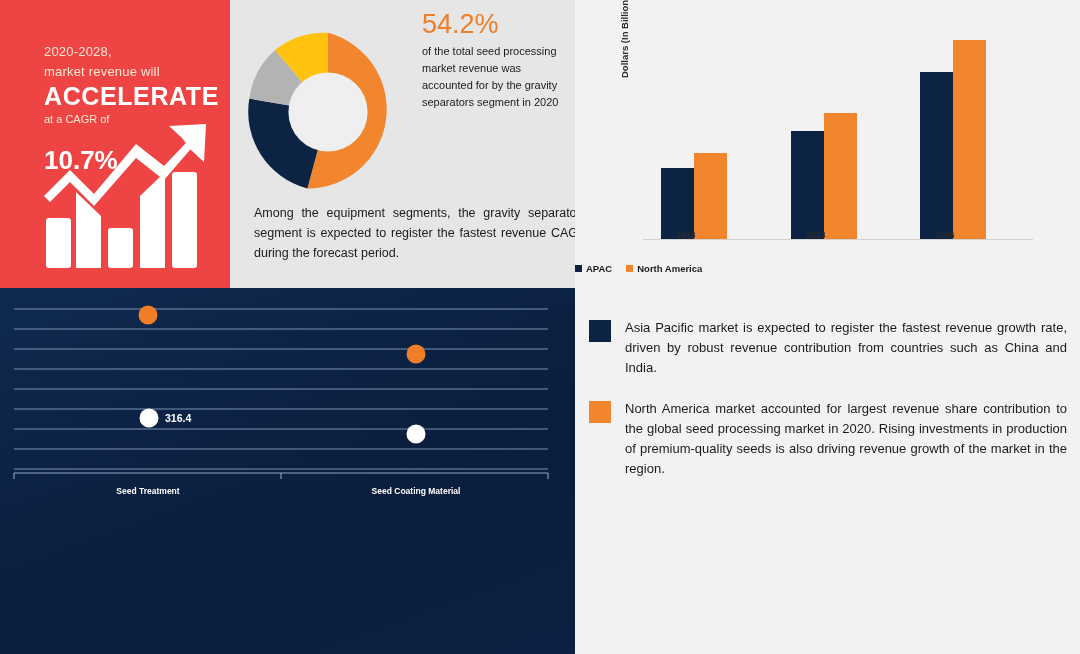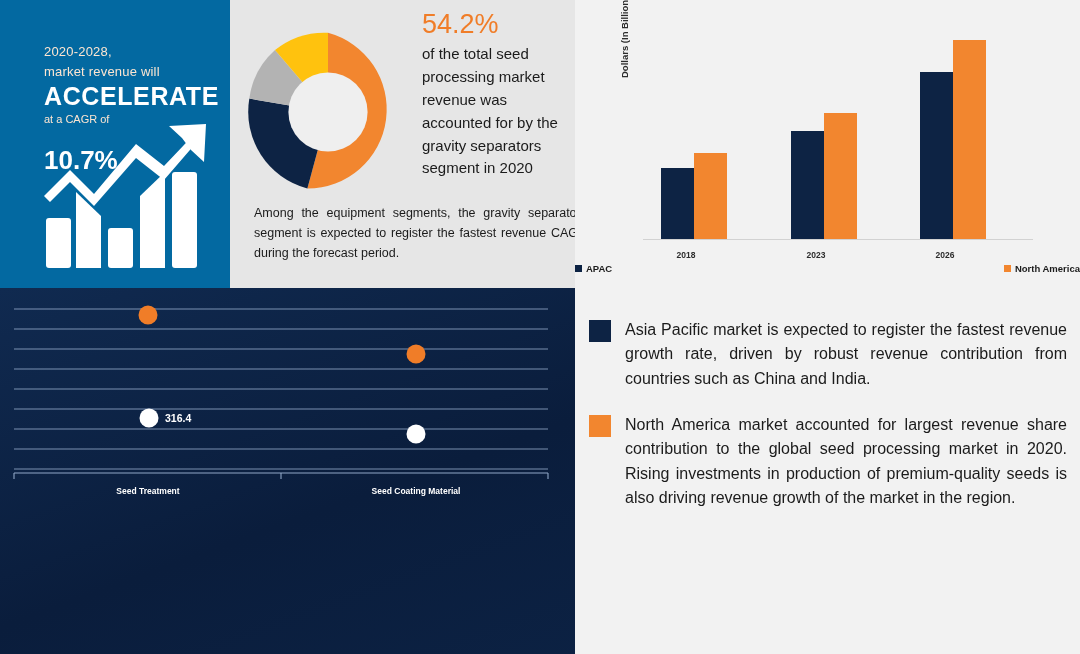--- a/index.html
+++ b/index.html
@@ -16,21 +16,21 @@
     height: 654px;
     overflow: hidden;
     background: #f2f2f2;
   }
 
   
   #accel-panel {
     position: absolute;
     left: 0; top: 0;
     width: 230px; height: 288px;
-    background: #0369a1;
+    background: #ef4444;
     overflow: hidden;
   }
   #accel-panel .line1 {
     position: absolute; left: 44px; top: 44px;
     font-size: 13px; color: #fde6d2; letter-spacing: .2px;
   }
   #accel-panel .line2 {
     position: absolute; left: 44px; top: 64px;
     font-size: 13px; color: #fde6d2; letter-spacing: .2px;
   }
@@ -67,21 +67,21 @@
   }
   #pct-block {
     position: absolute; left: 192px; top: 8px;
     width: 148px;
   }
   #pct-block .pct {
     font-size: 27px; color: #f07d28; font-weight: normal;
     line-height: 1.2; margin: 0 0 3px 0;
   }
   #pct-block .pct-desc {
-    font-size: 15px; color: #1b1b1b; line-height: 1.52;
+    font-size: 11px; color: #1b1b1b; line-height: 1.52;
   }
   #donut-note {
     position: absolute; left: 24px; top: 204px; right: 8px;
     font-size: 12.5px; color: #1b1b1b; line-height: 1.58;
     text-align: justify;
   }
 
   
   #dark-panel {
     position: absolute;
@@ -120,46 +120,46 @@
   }
   .bar-group { position: absolute; bottom: 0; display: flex; align-items: flex-end; }
   .bar { width: 31px; }
   .bar.apac { background: #0d2344; border: 1px solid #0d2344; }
   .bar.na { background: #f2862f; border: 1px solid #f2862f; }
   #bar-axis {
     position: absolute; left: 68px; top: 239px;
     width: 390px; height: 1px; background: #d2d2d2;
   }
   .bar-xlabel {
-    position: absolute; top: 250px;
+    position: absolute; top: 230px;
     font-size: 8.5px; font-weight: bold; color: #2c2c2c;
     text-align: center;
   }
   #bar-legend {
     position: absolute; left: 0; top: 263px; width: 505px;
-    display: flex; justify-content: space-between; gap: 14px;
+    display: flex; justify-content: flex-start; gap: 14px;
     font-size: 9.5px; font-weight: bold; color: #1b1b1b;
   }
   #bar-legend .lg { display: flex; align-items: center; gap: 4px; }
   #bar-legend .sw-navy { width: 7px; height: 7px; background: #0d2344; }
   #bar-legend .sw-orange { width: 7px; height: 7px; background: #f2862f; }
 
   
   #right-bullets {
     position: absolute; left: 14px; top: 318px;
     width: 478px;
   }
   .rb {
     display: flex; gap: 14px; margin-bottom: 22px;
   }
   .rb .marker { flex: 0 0 auto; width: 22px; height: 22px; margin-top: 2px; }
   .rb .marker.navy { background: #0d2344; }
   .rb .marker.orange { background: #f2862f; }
   .rb .txt {
-    flex: 1 1 auto; font-size: 16px; color: #1b1b1b;
+    flex: 1 1 auto; font-size: 13px; color: #1b1b1b;
     line-height: 1.52; text-align: justify;
   }
 </style>
 </head>
 <body>
 
 <div id="root">
 
   <div id="accel-panel">
     <svg id="accel-icon" viewBox="0 0 175 165">

